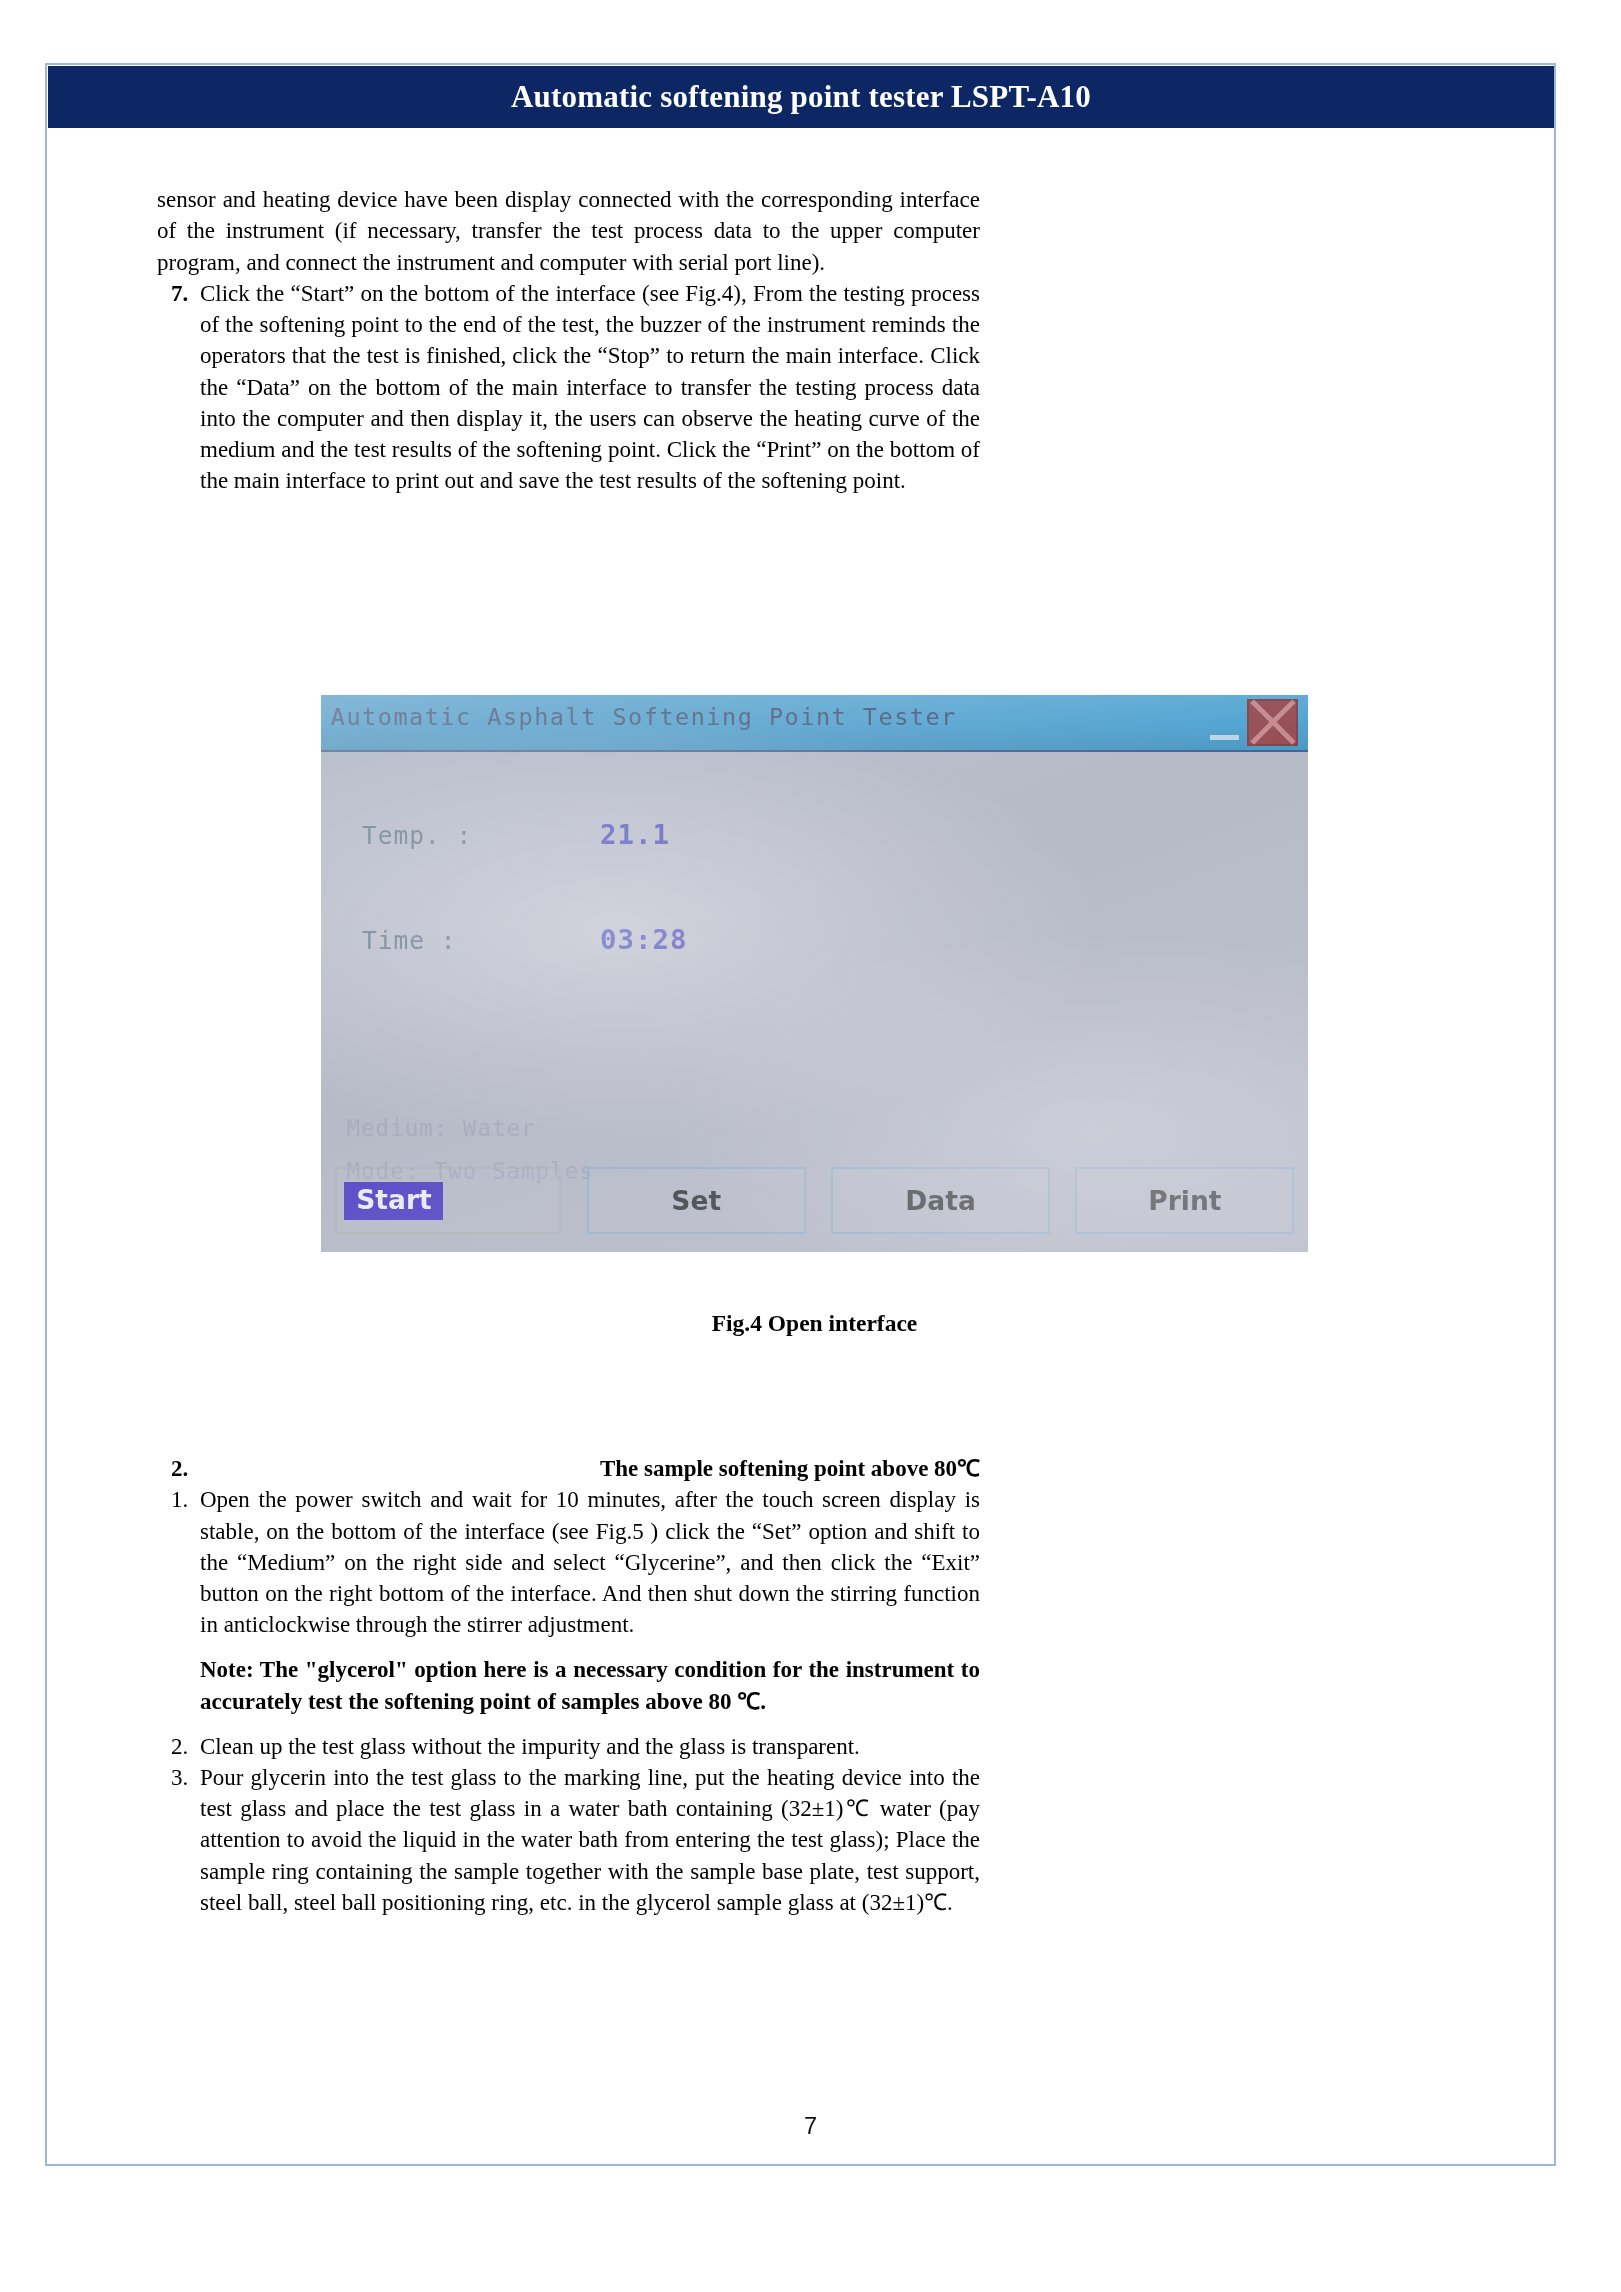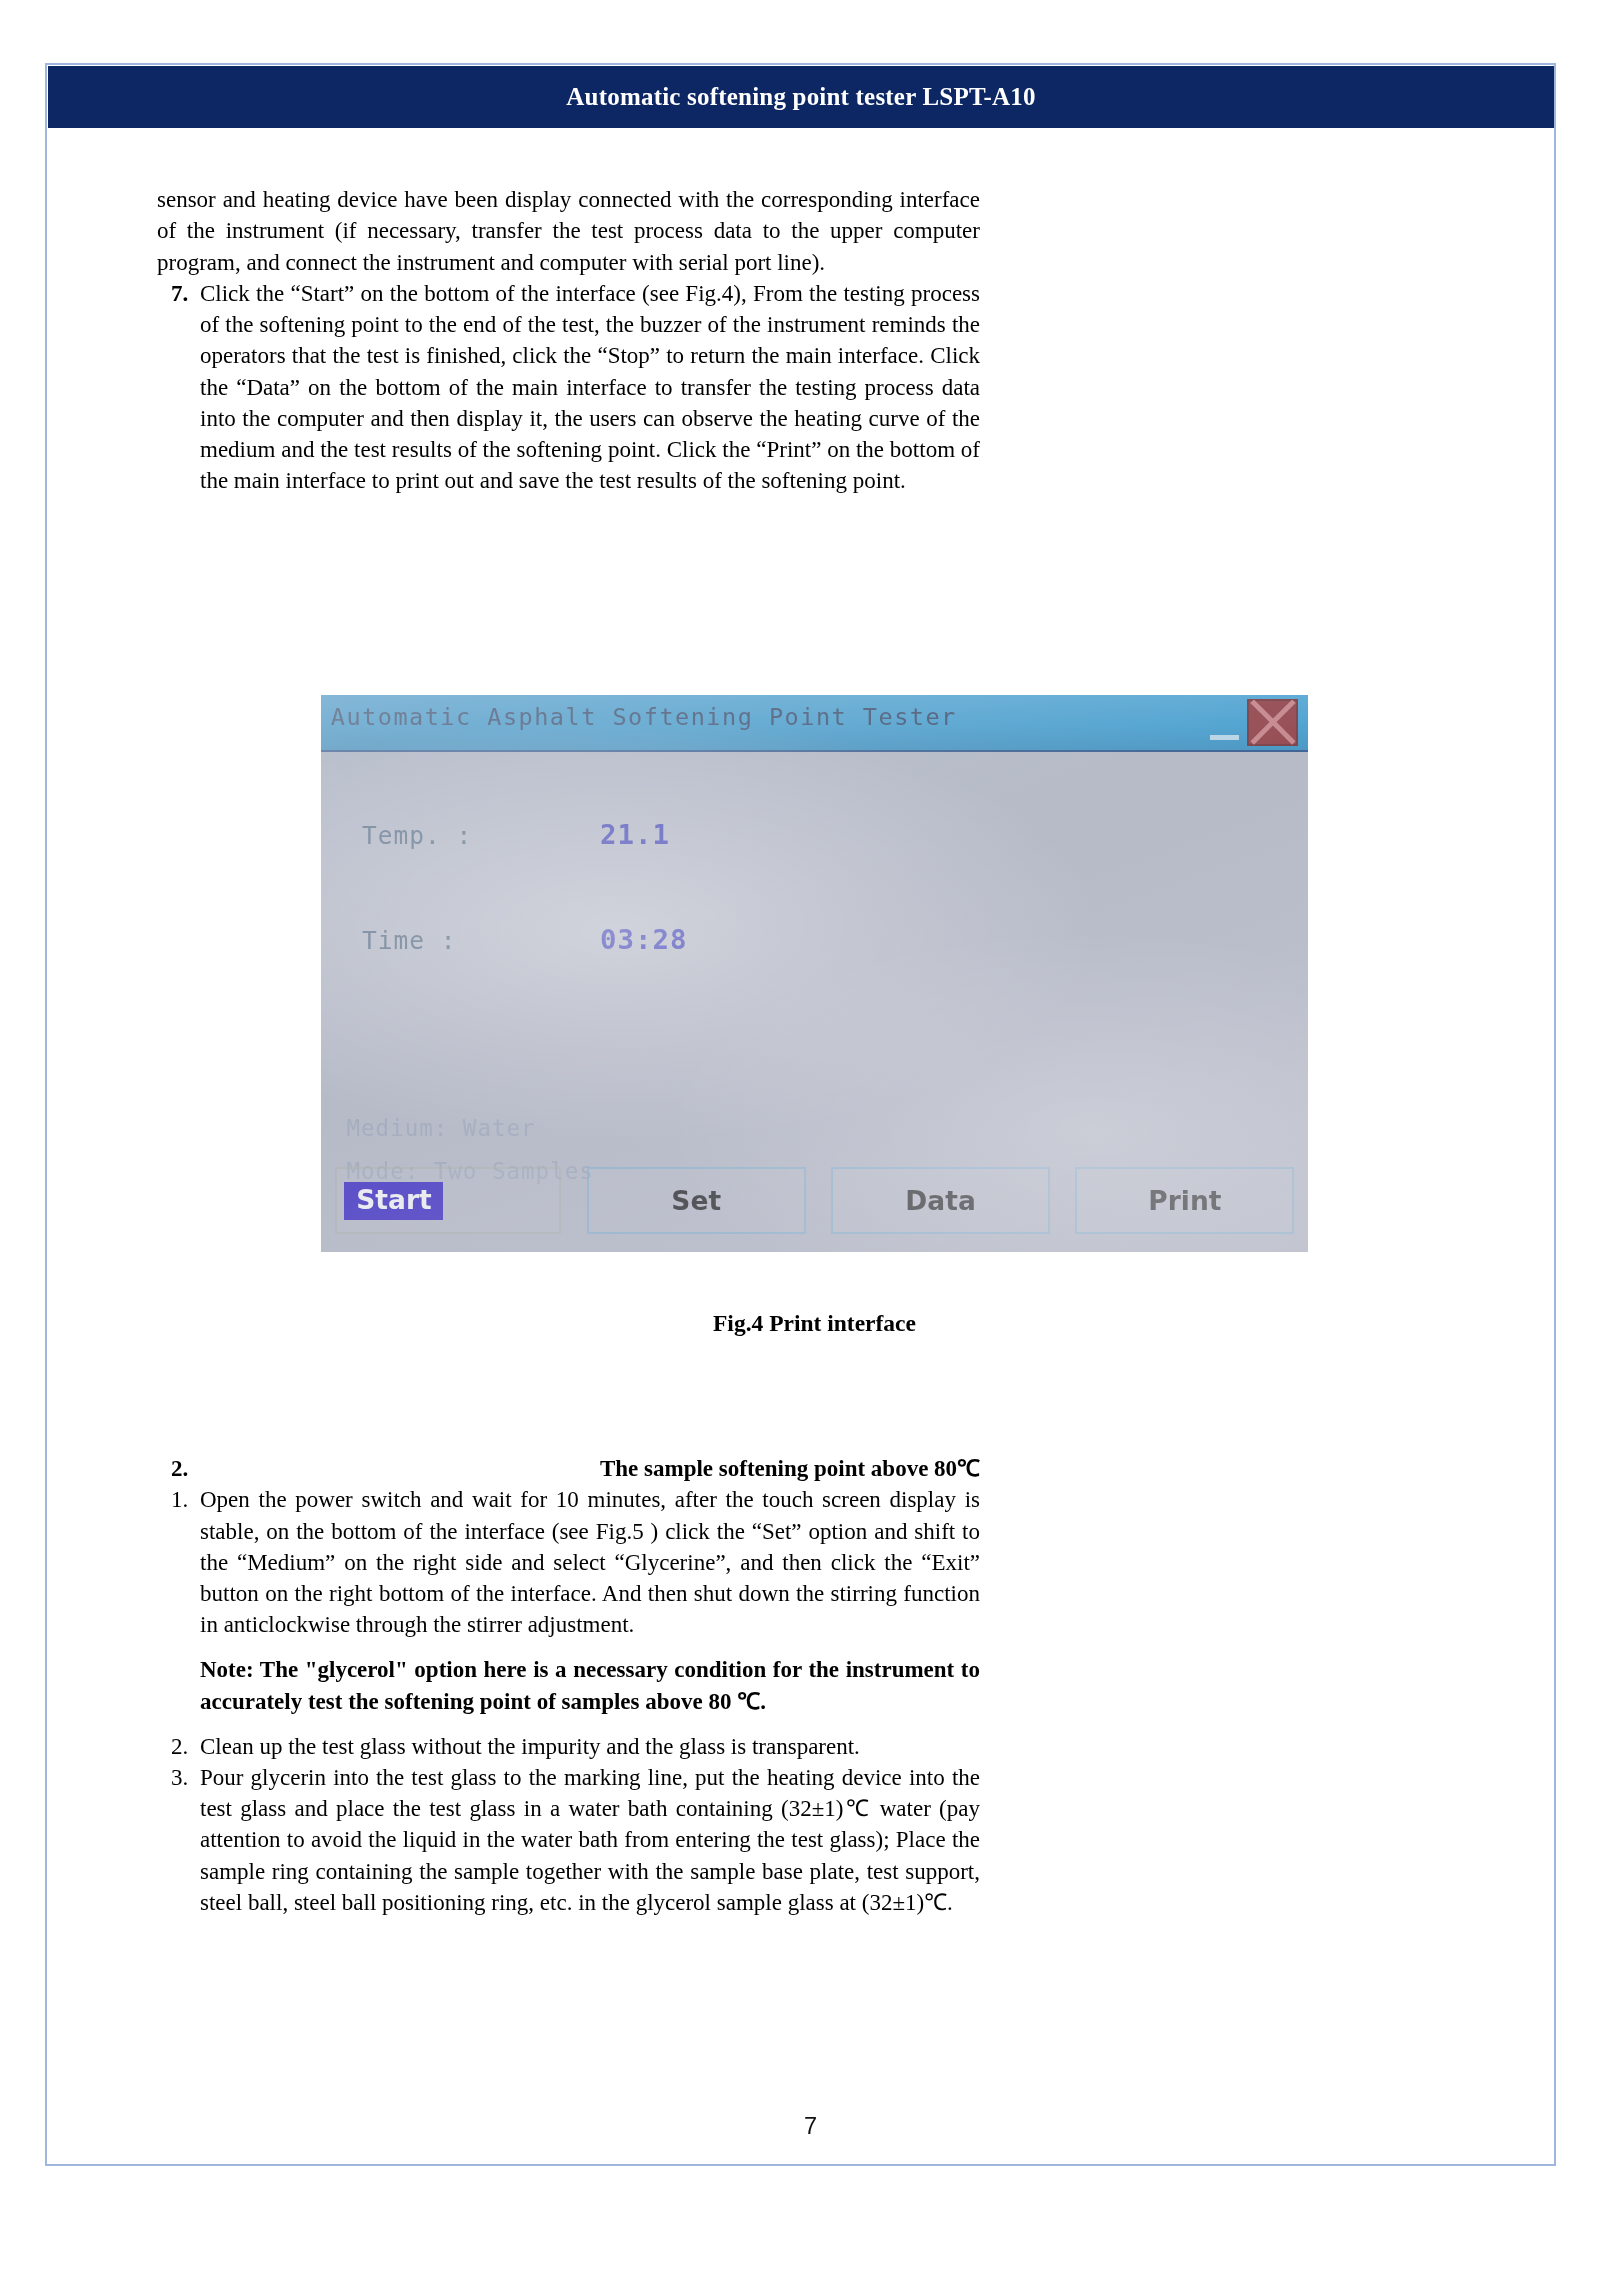--- a/index.html
+++ b/index.html
@@ -35,21 +35,21 @@
     width: 1506px;
     height: 62px;
     background: #0d2765;
     display: flex;
     align-items: center;
     justify-content: center;
   }
   .header-title {
     color: #ffffff;
     font-weight: bold;
-    font-size: 25px;
+    font-size: 31px;
     letter-spacing: 0.2px;
     font-family: "Liberation Serif", serif;
   }
 
   
   .content {
     position: absolute;
     left: 157px;
     top: 184px;
     width: 823px;
@@ -319,21 +319,21 @@
         <div class="dev-btn">
           <span>Print</span>
         </div>
       </div>
     </div>
 
     <div class="glare"></div>
   </div>
 </div>
 
-<div class="fig-caption">Fig.4 Print interface</div>
+<div class="fig-caption">Fig.4 Open interface</div>
 
 <div class="content-lower">
 
   <div class="li-row">
     <span class="li-marker bold">2.</span>
     <span class="li-text bold nojust">The sample softening point above 80℃</span>
   </div>
 
   <div class="li-row">
     <span class="li-marker">1.</span>

